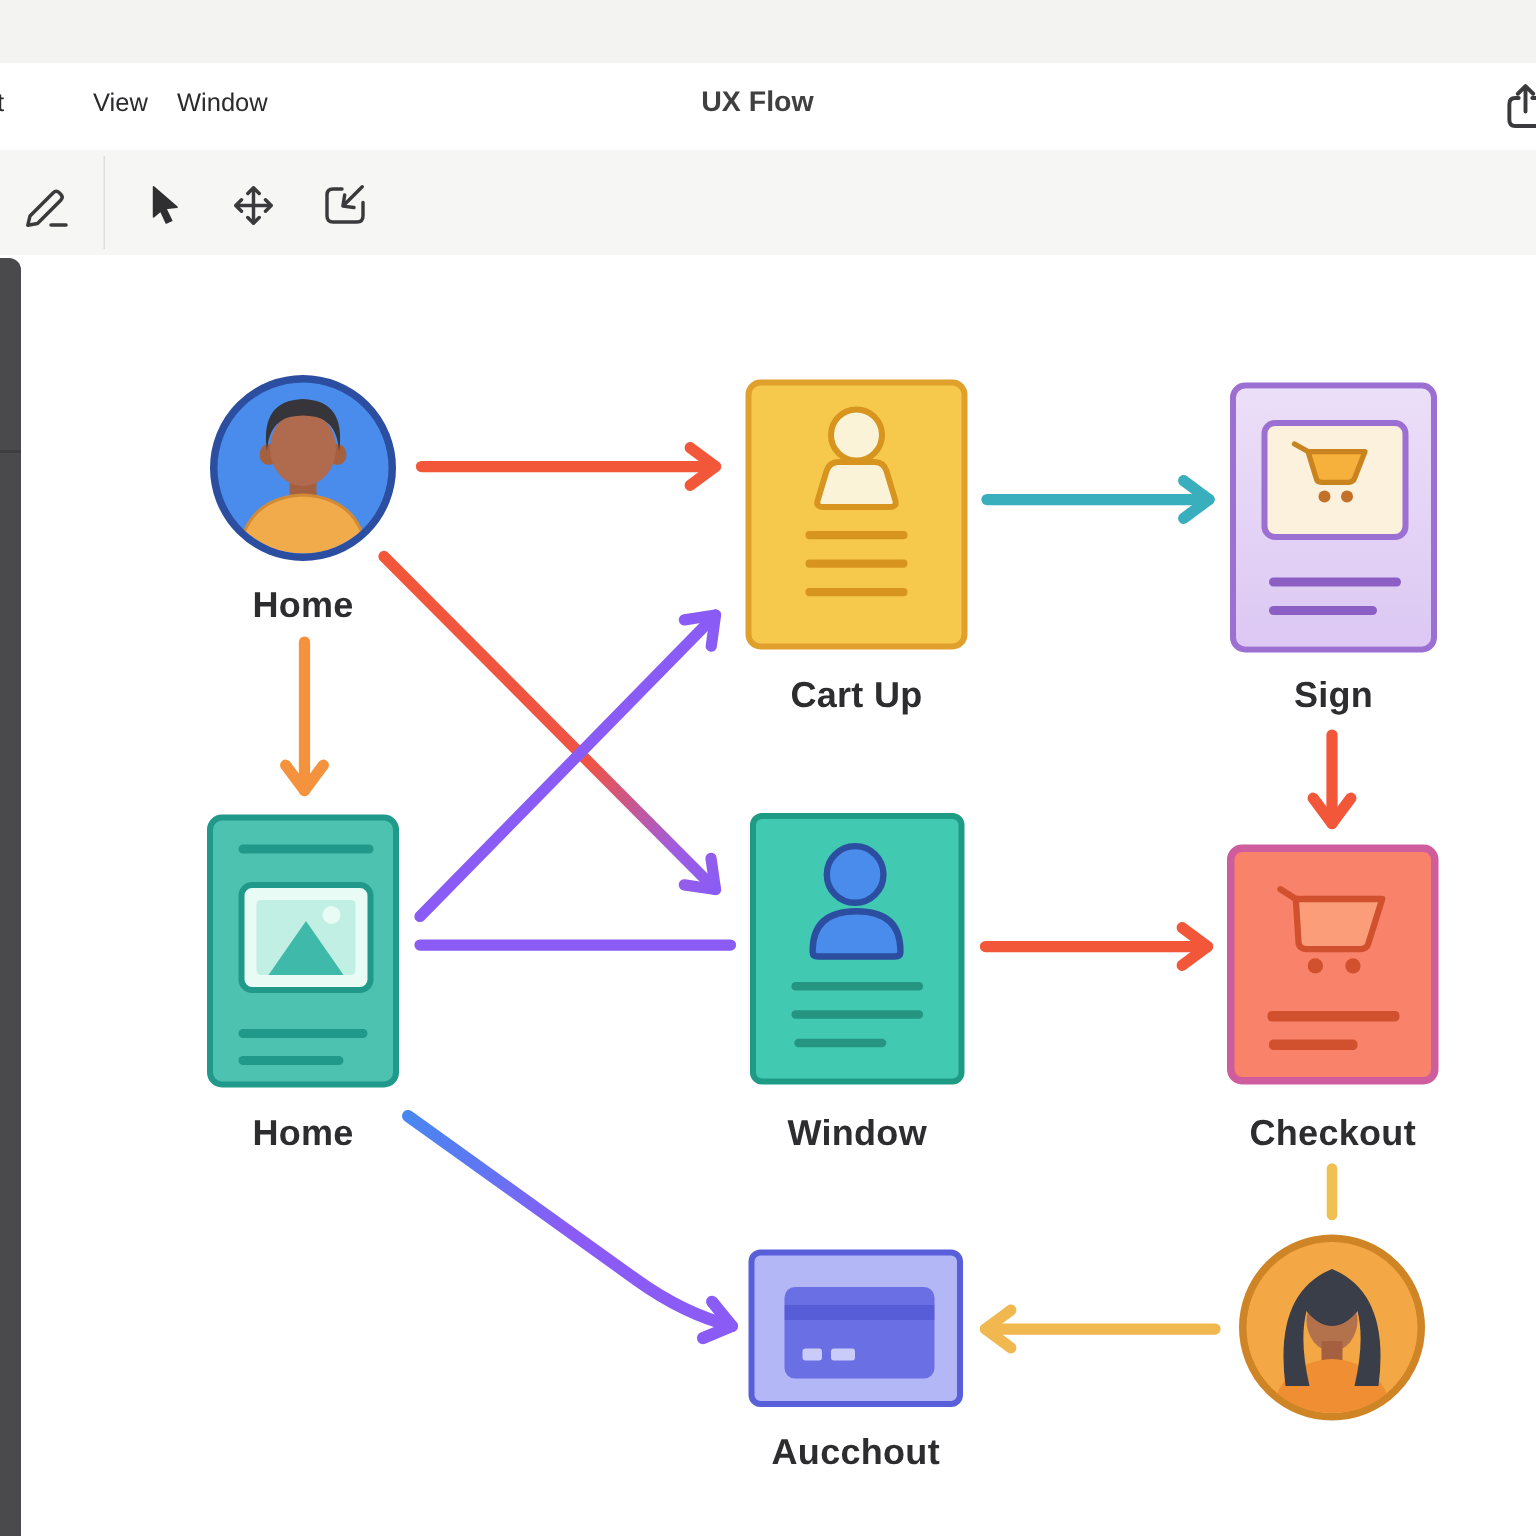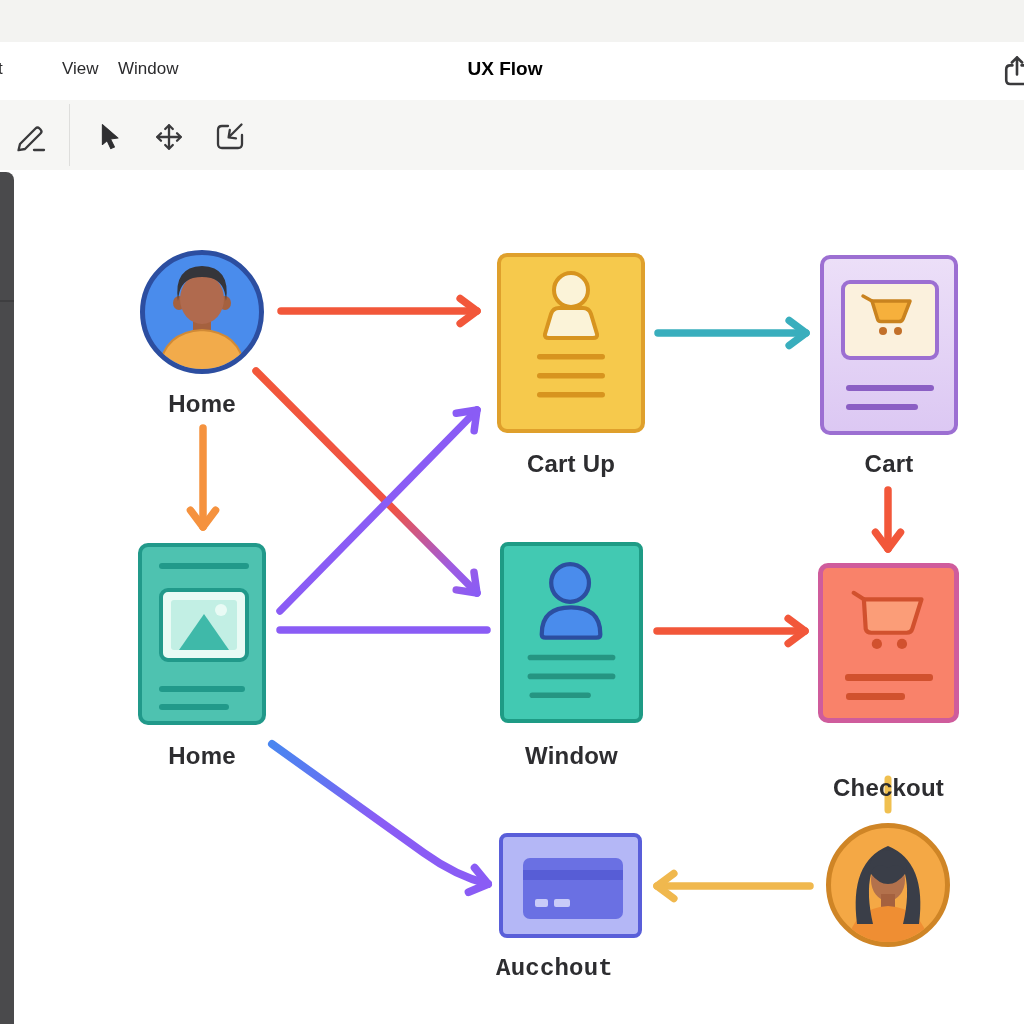--- a/index.html
+++ b/index.html
@@ -6,21 +6,21 @@
   body{font-family:"Liberation Sans",sans-serif;background:#fff;}
   .screen{position:relative;width:1024px;height:1024px;overflow:hidden;background:#fff;}
 
   
   .os-strip{position:absolute;left:0;top:0;width:1024px;height:42px;background:#f3f3f1;border-bottom:1px solid #e7e7e5;}
   .menubar{position:absolute;left:0;top:42px;width:1024px;height:58px;background:#ffffff;border-bottom:1px solid #ececea;overflow:hidden;}
   .menu-item{position:absolute;top:17px;font-size:17px;color:#2b2b2d;cursor:default;}
   .menu-partial{left:-2px;}
   .menu-view{left:62px;}
   .menu-window{left:118px;}
-  .doc-title{position:absolute;top:16px;left:505px;transform:translateX(-50%);font-size:19px;font-weight:700;color:#000000;}
+  .doc-title{position:absolute;top:16px;left:505px;transform:translateX(-50%);font-size:19px;font-weight:700;color:#404040;}
   .share-btn{position:absolute;top:12px;right:-9px;width:32px;height:34px;}
 
   .toolbar{position:absolute;left:0;top:100px;width:1024px;height:70px;background:#f6f6f4;}
   .tool-btn{position:absolute;top:18px;width:38px;height:38px;display:flex;align-items:center;justify-content:center;}
   .tb-pen{left:12px;}
   .tb-select{left:92px;}
   .tb-move{left:150px;}
   .tb-export{left:211px;}
   .tb-divider{position:absolute;left:69px;top:4px;width:1px;height:62px;background:#dededc;}
 
@@ -68,22 +68,22 @@
   .cc-stripe{position:absolute;left:0;top:12px;width:100%;height:10px;background:#575dd6;}
   .cc-chip1{position:absolute;left:12px;top:41px;width:13px;height:8px;background:#c9cbf8;border-radius:2px;}
   .cc-chip2{position:absolute;left:31px;top:41px;width:16px;height:8px;background:#c9cbf8;border-radius:2px;}
 
   .node-label{position:absolute;text-align:center;font-weight:700;font-size:24px;color:#2d2d30;letter-spacing:.2px;}
   .lbl-home-avatar{left:140px;top:390px;width:124px;}
   .lbl-signup{left:497px;top:450px;width:148px;}
   .lbl-cart{left:820px;top:450px;width:138px;}
   .lbl-homepage{left:138px;top:742px;width:128px;}
   .lbl-profile{left:500px;top:742px;width:143px;}
-  .lbl-checkout{left:818px;top:742px;width:141px;margin-top:32px;}
-  .lbl-aucchout{left:476px;top:955px;width:157px;font-family:Liberation Mono, monospace;}
+  .lbl-checkout{left:818px;top:742px;width:141px;}
+  .lbl-aucchout{left:492px;top:955px;width:157px;}
 
   .ico{stroke:#3a3a3c;fill:none;stroke-width:2.3;stroke-linecap:round;stroke-linejoin:round;}
 </style>
 </head>
 <body>
 
 <div class="screen">
 
   <div class="os-strip"></div>
 
@@ -218,21 +218,21 @@
       <svg viewBox="0 0 60 46" width="60" height="46">
         <path d="M 4 4 L 13 9" stroke="#c9831f" stroke-width="3.5" stroke-linecap="round" fill="none"></path>
         <path d="M 13 9 L 51 9 L 44 27 Q 43 29.5 40 29.5 L 22 29.5 Q 19 29.5 18.5 27 Z" fill="#f6b03c" stroke="#c9831f" stroke-width="3.5" stroke-linejoin="round"></path>
         <circle cx="24" cy="39" r="4" fill="#c2702a"></circle>
         <circle cx="39" cy="39" r="4" fill="#c2702a"></circle>
       </svg>
     </div>
     <div class="bar cart-bar1"></div>
     <div class="bar cart-bar2"></div>
   </div>
-  <div class="node-label lbl-cart">Cart</div>
+  <div class="node-label lbl-cart">Sign</div>
 
   <div class="node card card-homepage">
     <div class="bar hp-topbar"></div>
     <div class="hp-imgbox">
       <div class="hp-img">
         <svg viewBox="0 0 66 50" width="66" height="50">
           <circle cx="50" cy="10" r="6" fill="#e9fbf5"></circle>
           <polygon points="33,14 58,50 8,50" fill="#3fb9a9"></polygon>
         </svg>
       </div>

